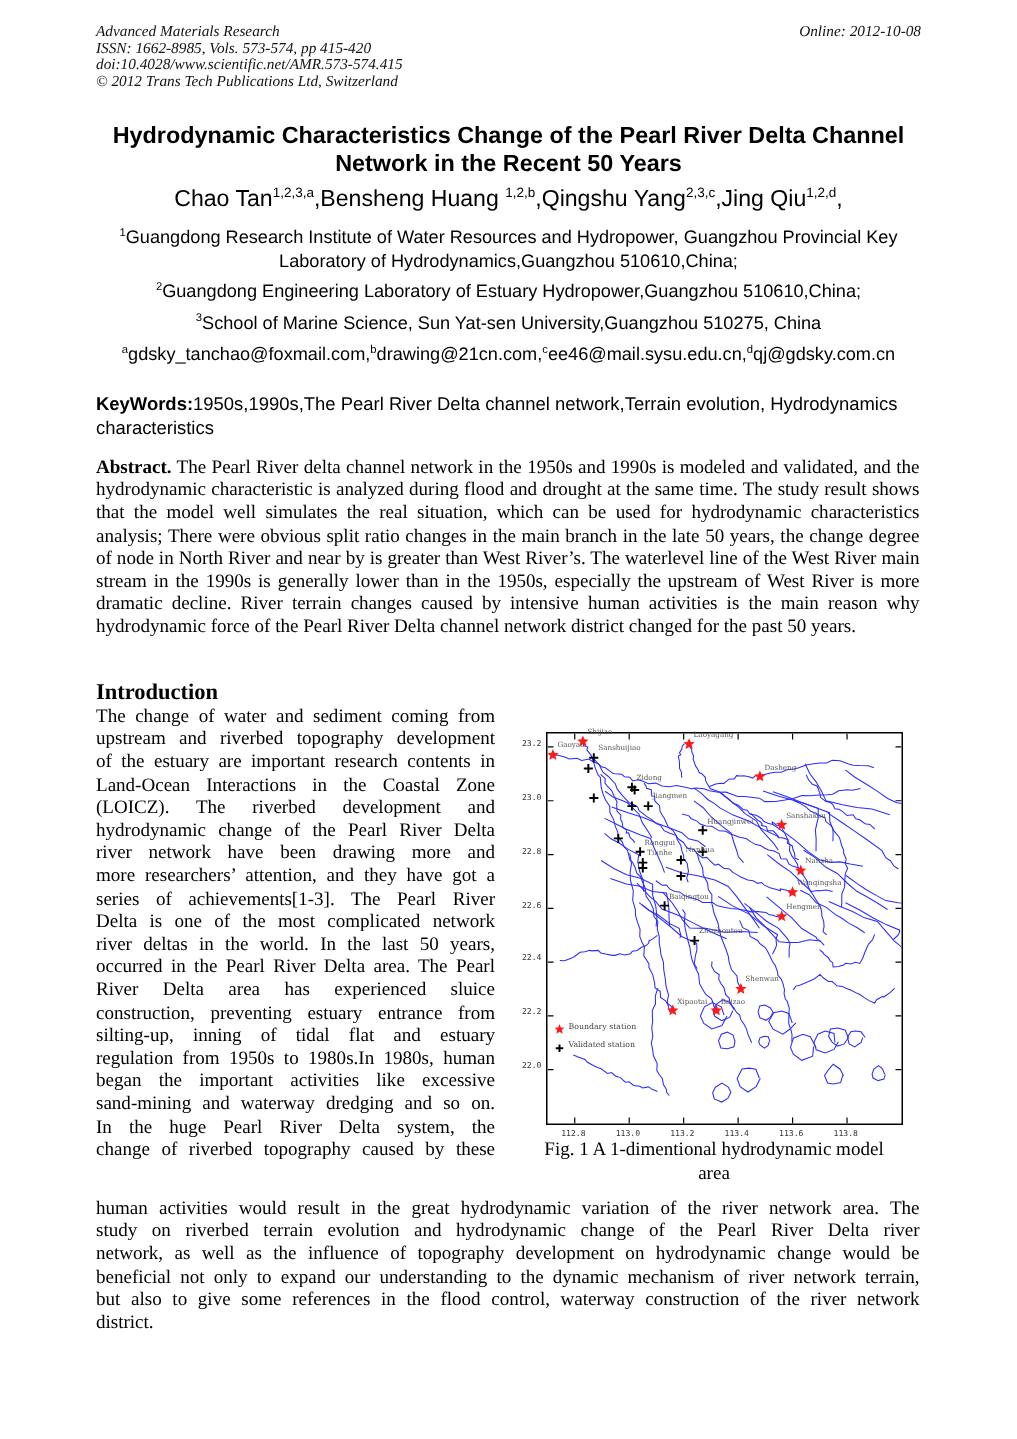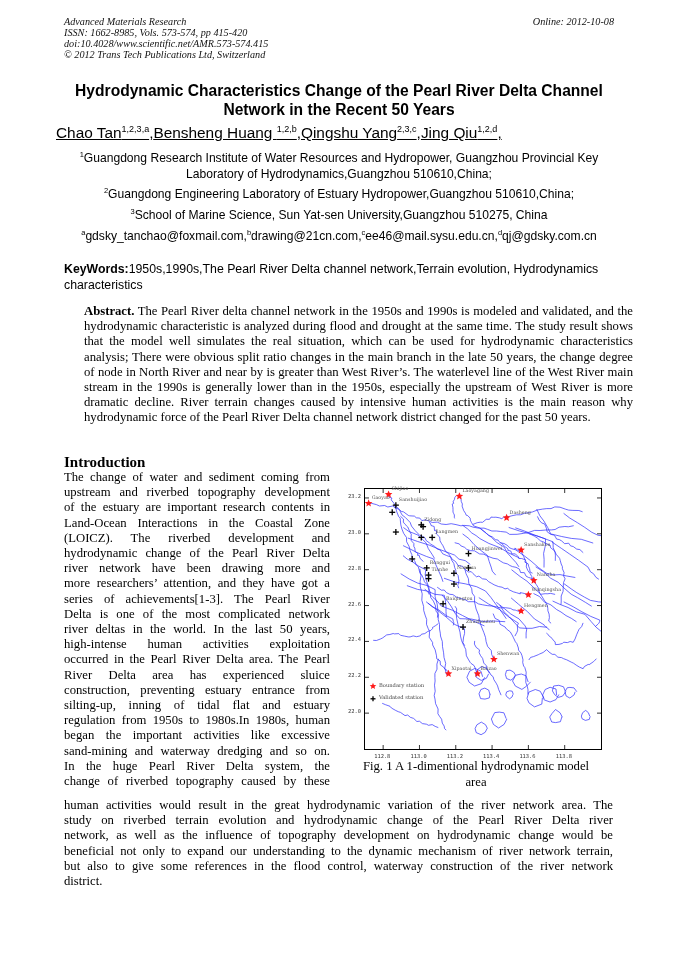--- a/index.html
+++ b/index.html
@@ -10,38 +10,38 @@
   .abs { position: absolute; }
   .hdr {
     font-family: "Liberation Serif", serif; font-style: italic; font-size: 10.2px; line-height: 11px;
     color: #111;
   }
   .title {
     font-family: "Liberation Sans", sans-serif; font-weight: bold; font-size: 15.6px; line-height: 19px;
     text-align: center; left: 40px; width: 598px; top: 81px;
   }
   .authors {
-    font-family: "Liberation Sans", sans-serif; font-size: 15.4px; 
-    left: 56px; width: 598px; top: 123px; line-height: 20px; text-decoration: underline;
+    font-family: "Liberation Sans", sans-serif; font-size: 15.4px; text-align: center;
+    left: 40px; width: 598px; top: 123px; line-height: 20px;
   }
   .authors sup { font-size: 9px; vertical-align: 6px; line-height: 0; }
   .aff {
     font-family: "Liberation Sans", sans-serif; font-size: 12.1px; text-align: center;
     left: 40px; width: 598px; line-height: 16px;
   }
   .aff sup { font-size: 7.5px; vertical-align: 5px; line-height: 0; }
   .kw {
     font-family: "Liberation Sans", sans-serif; font-size: 12.3px; line-height: 15.5px;
     left: 64px; width: 556px; top: 262px;
   }
   .kw b { font-weight: bold; }
   .serif {
     font-family: "Liberation Serif", serif; font-size: 12.7px; line-height: 15.2px; text-align: justify;
   }
-  .abstract { left: 64px; width: 549px; top: 304px; margin-left: 20px; }
+  .abstract { left: 64px; width: 549px; top: 304px; }
   .abstract b { font-weight: bold; }
   .intro-h { left: 64px; top: 454px; font-family: "Liberation Serif", serif; font-weight: bold; font-size: 15px; }
   .intro-col { left: 64px; width: 266px; top: 470px; }
   .intro-full { left: 64px; width: 549px; top: 798px; }
   .jline { display: block; text-align: justify; text-align-last: justify; white-space: nowrap; }
   .jline.last { text-align-last: left; }
   .figure { left: 340px; top: 470px; width: 270px; height: 300px; }
   .caption {
     left: 345px; width: 262px; top: 758px; text-align: center;
     font-family: "Liberation Serif", serif; font-size: 12.7px; line-height: 16px;
@@ -108,21 +108,20 @@
     <span class="jline">upstream and riverbed topography development</span>
     <span class="jline">of the estuary are important research contents in</span>
     <span class="jline">Land-Ocean Interactions in the Coastal Zone</span>
     <span class="jline">(LOICZ). The riverbed development and</span>
     <span class="jline">hydrodynamic change of the Pearl River Delta</span>
     <span class="jline">river network have been drawing more and</span>
     <span class="jline">more researchers’ attention, and they have got a</span>
     <span class="jline">series of achievements[1-3]. The Pearl River</span>
     <span class="jline">Delta is one of the most complicated network</span>
     <span class="jline">river deltas in the world. In the last 50 years,</span>
-    <span class="jline">high-intense human activities exploitation</span>
     <span class="jline">occurred in the Pearl River Delta area. The Pearl</span>
     <span class="jline">River Delta area has experienced sluice</span>
     <span class="jline">construction, preventing estuary entrance from</span>
     <span class="jline">silting-up, inning of tidal flat and estuary</span>
     <span class="jline">regulation from 1950s to 1980s.In 1980s, human</span>
     <span class="jline">began the important activities like excessive</span>
     <span class="jline">sand-mining and waterway dredging and so on.</span>
     <span class="jline">In the huge Pearl River Delta system, the</span>
     <span class="jline">change of riverbed topography caused by these</span>
   </div>

